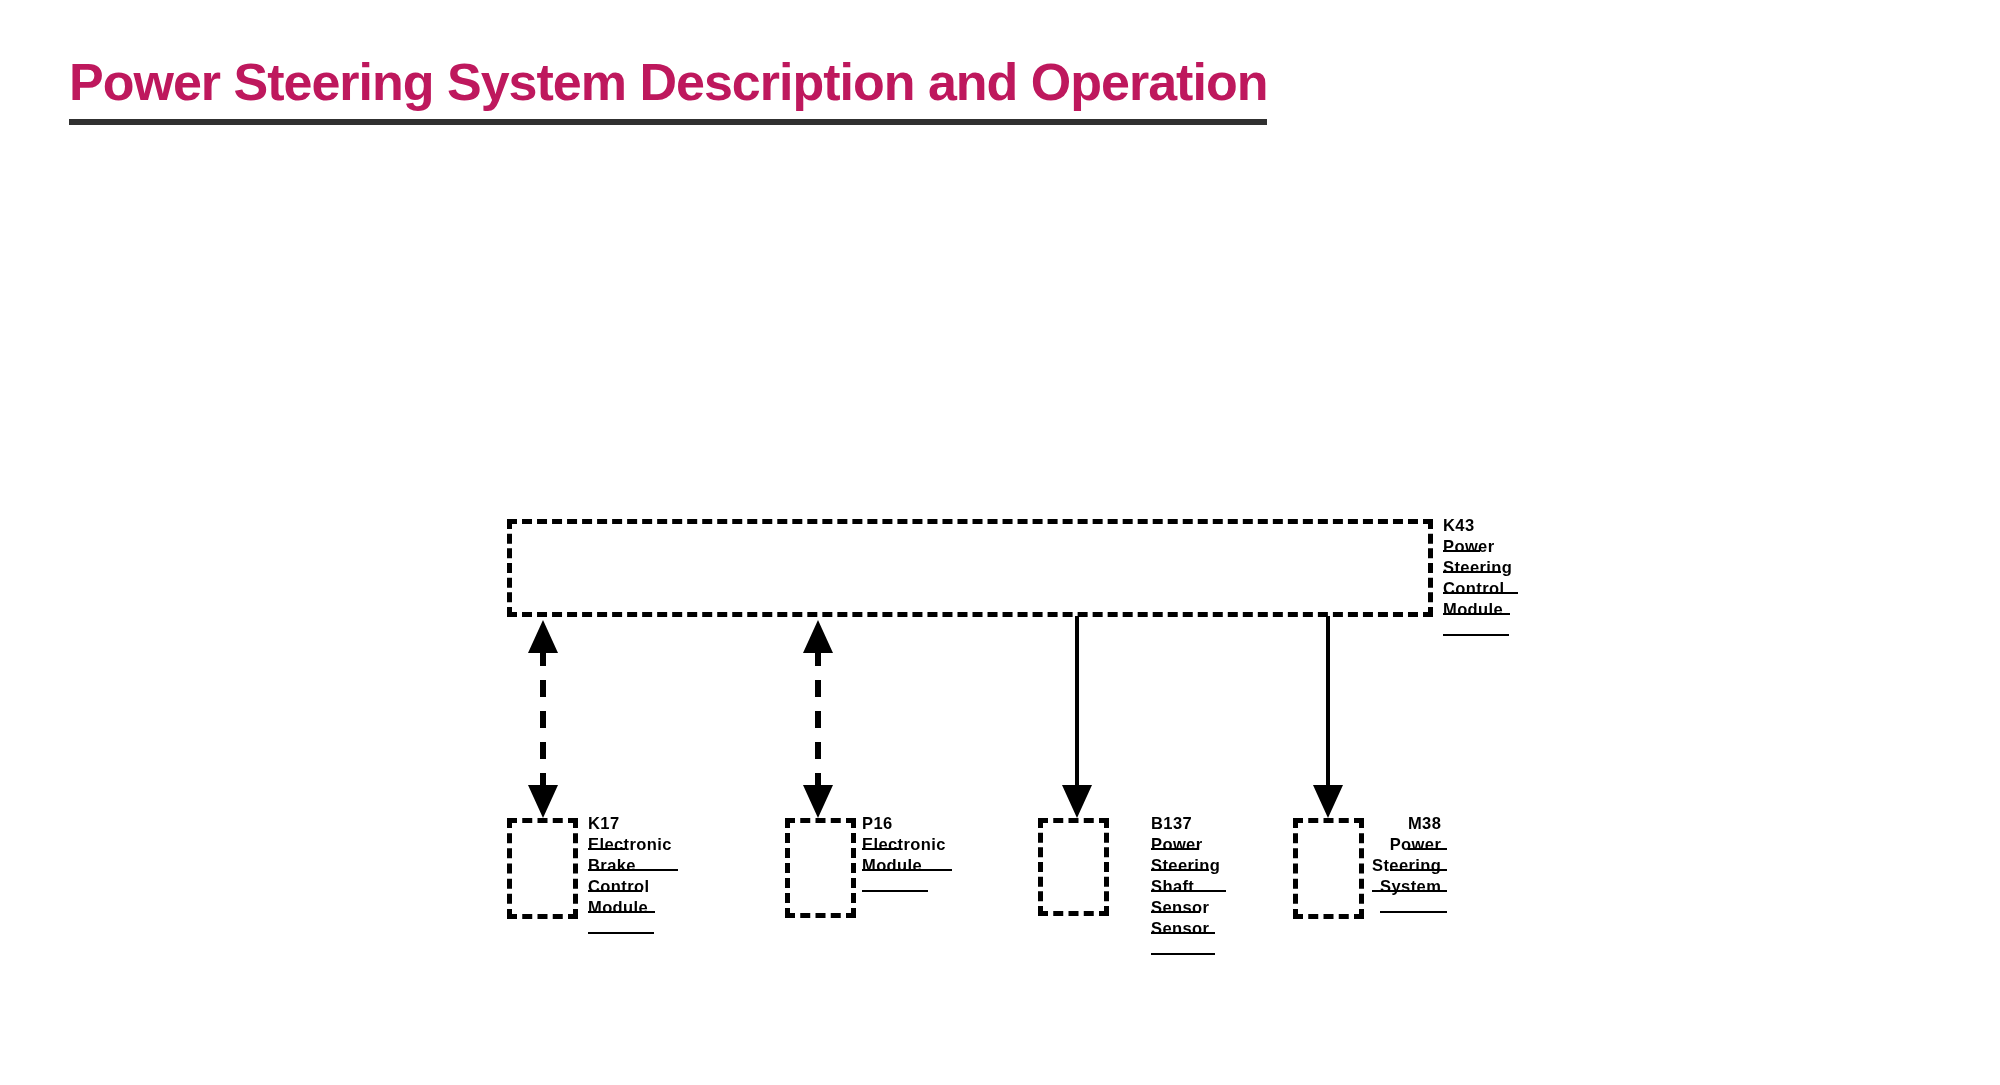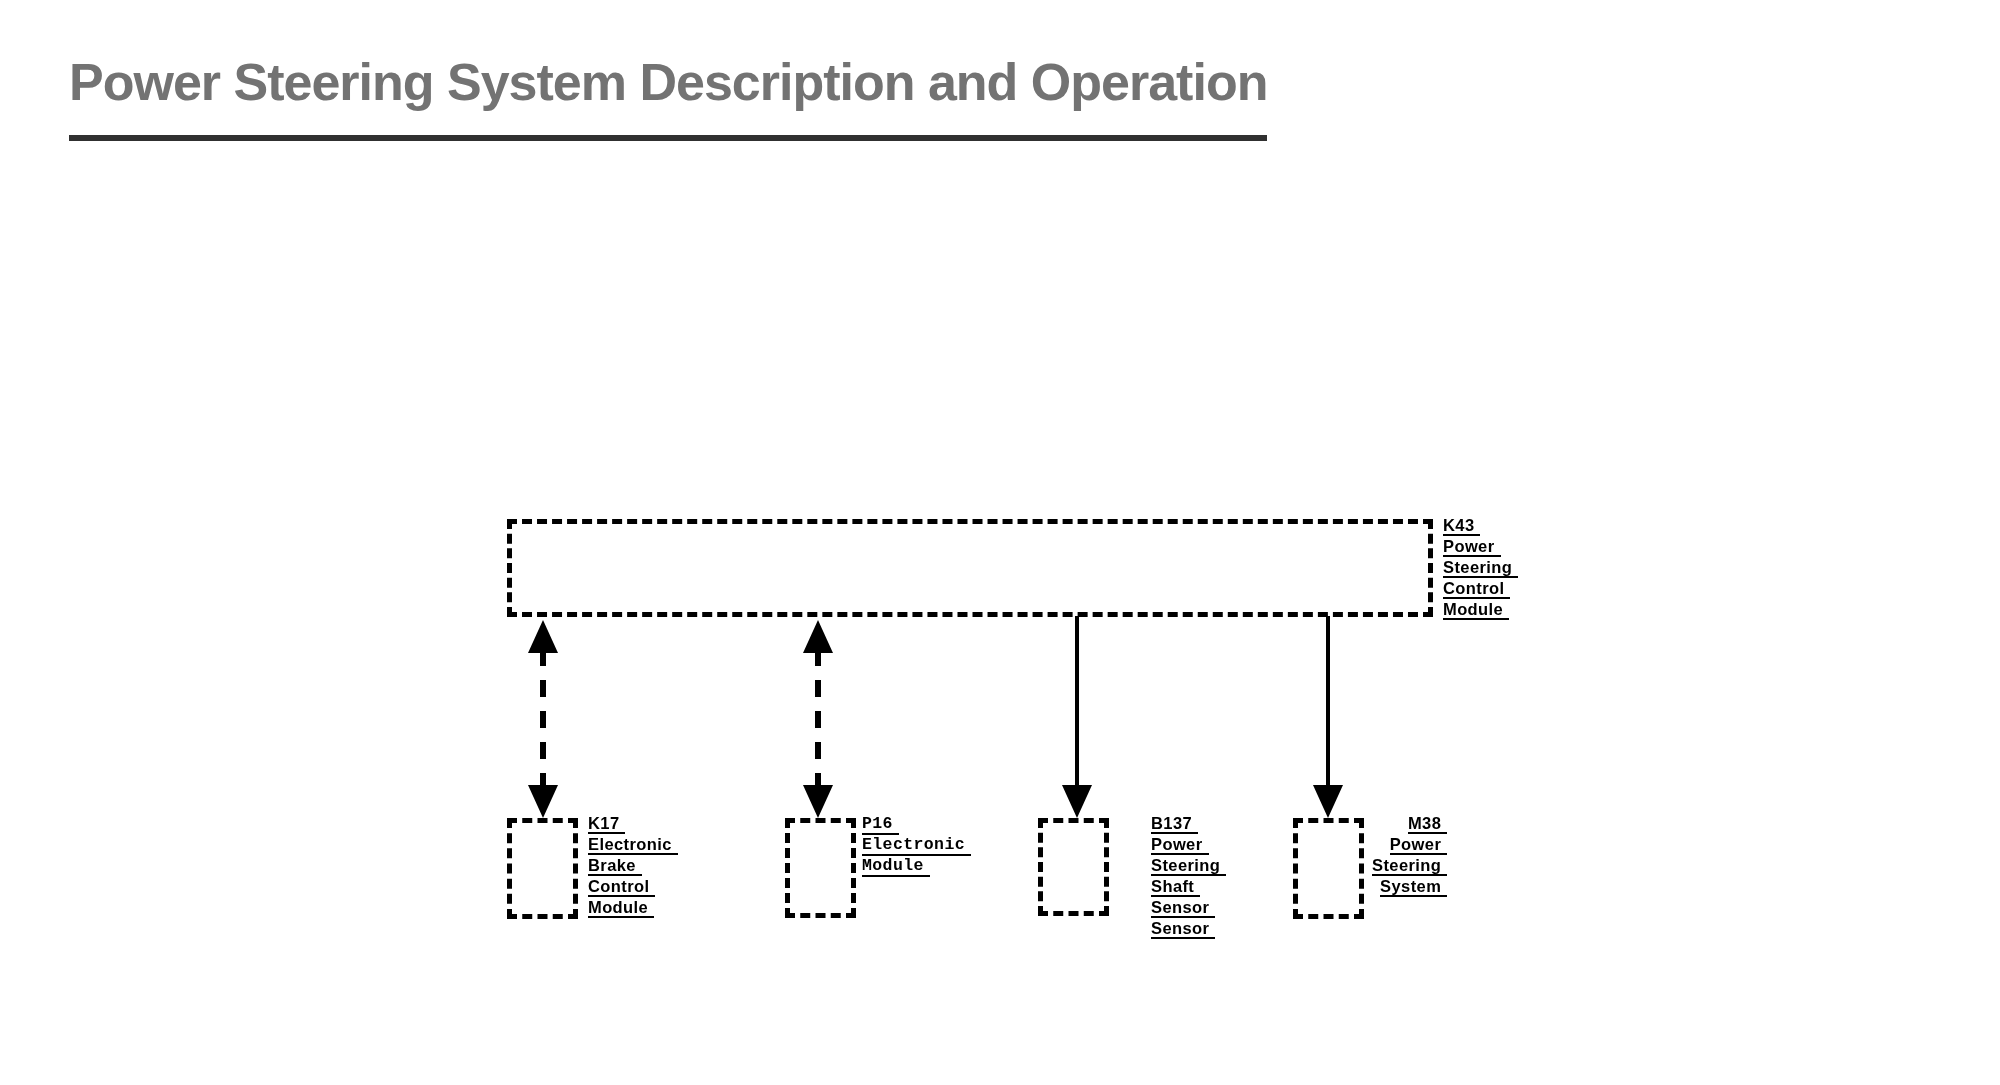--- a/index.html
+++ b/index.html
@@ -16,22 +16,22 @@
     font-family: "Liberation Sans", sans-serif;
   }
   .page-title {
     position: absolute;
     left: 69px;
     top: 52px;
     margin: 0;
     font-size: 52px;
     font-weight: bold;
     letter-spacing: -1px;
-    color: #737373;
-    padding-bottom: 23px;
+    color: #be185d;
+    padding-bottom: 7px;
     border-bottom: 6px solid #303030;
     white-space: nowrap;
   }
   .node-box {
     position: absolute;
     box-sizing: border-box;
     border: 5px dashed #000000;
     background: transparent;
   }
   .box-k43  { left: 507px;  top: 519px; width: 926px; height: 98px; }
@@ -42,31 +42,31 @@
 
   .node-label {
     position: absolute;
     font-size: 16.5px;
     font-weight: bold;
     letter-spacing: 0.4px;
     color: #000000;
   }
   .lab-k43  { left: 1443px; top: 516px; }
   .lab-k17  { left: 588px;  top: 814px; }
-  .lab-p16  { left: 862px;  top: 814px; font-family: Liberation Mono, monospace; }
+  .lab-p16  { left: 862px;  top: 814px; }
   .lab-b137 { left: 1151px; top: 814px; }
   .lab-m38  { left: 1372px; top: 814px; text-align: right; }
 
   .lbl-line { height: 21px; }
   .lbl-line > span {
     display: inline-block;
     line-height: 18px;
     border-bottom: 2px solid #000000;
     padding-right: 6px;
-    padding-bottom: 0px;
+    padding-bottom: 16px;
     cursor: pointer;
   }
 
   .arrow {
     position: absolute;
     width: 30px;
   }
   .arrow .head {
     position: absolute;
     left: 0;

